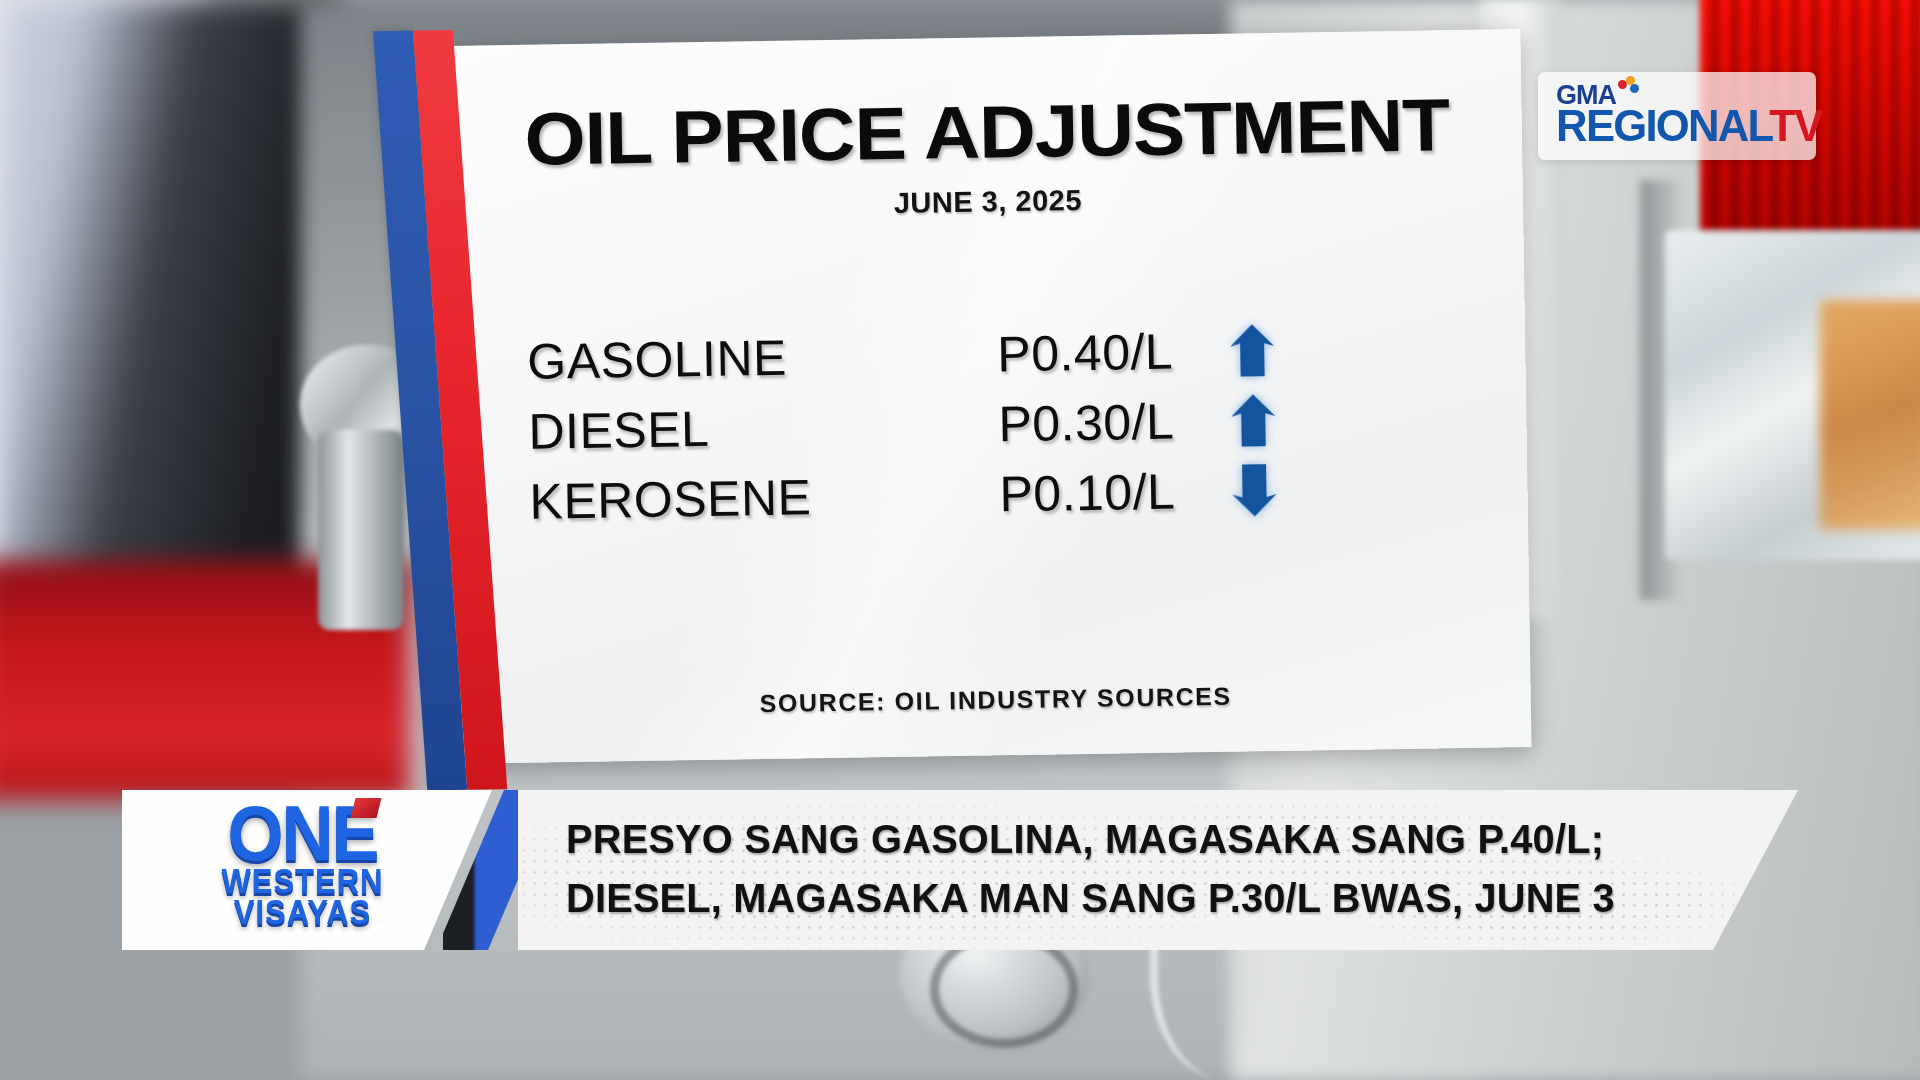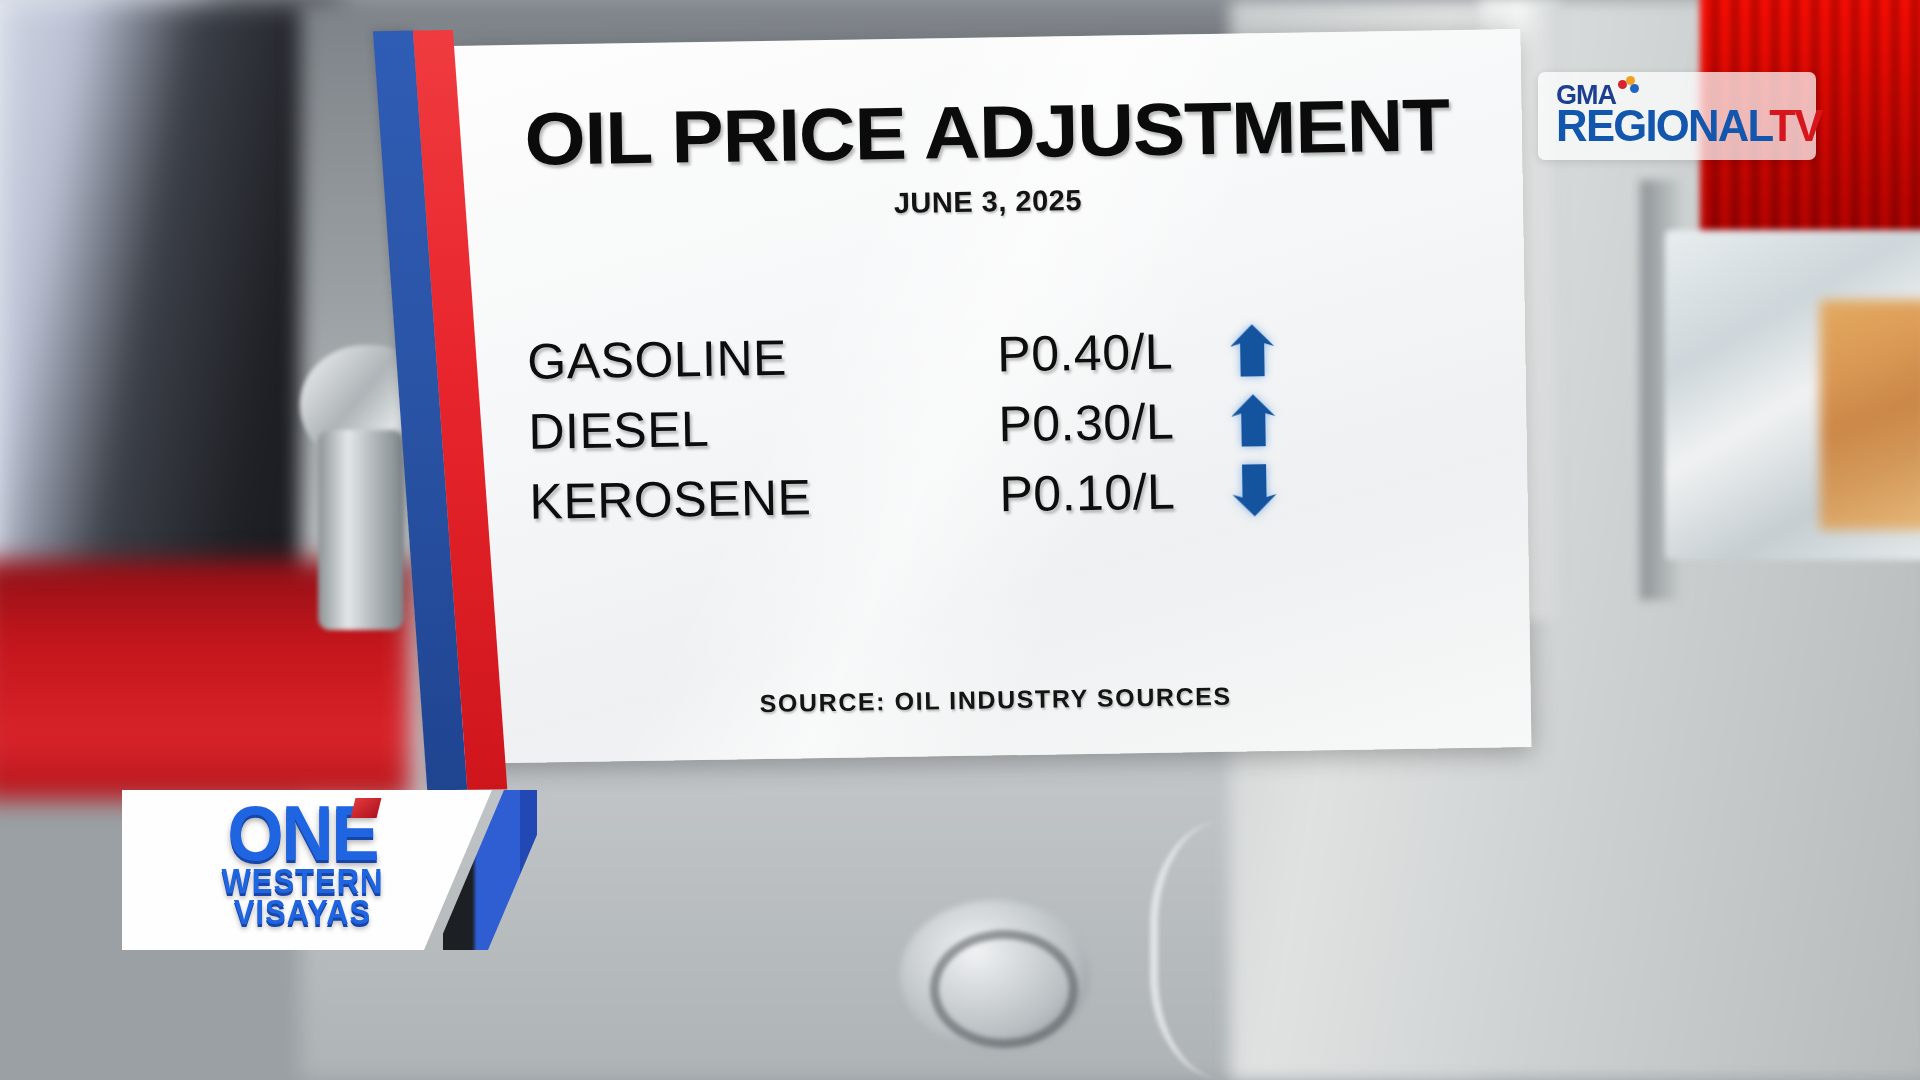--- a/index.html
+++ b/index.html
@@ -230,15 +230,22 @@
   <div class="lower">
     <div class="logo-plate">
       <div class="one-logo">
         <div class="one-word">ONE</div>
         <div class="one-flag"></div>
         <div class="one-sub">WESTERN</div>
         <div class="one-sub">VISAYAS</div>
       </div>
     </div>
     <div class="stripe"></div>
+    <div class="text-plate">
+      <div class="halftone"></div>
+      <div class="headline">
+        <div>PRESYO SANG GASOLINA, MAGASAKA SANG P.40/L;</div>
+        <div>DIESEL, MAGASAKA MAN SANG P.30/L BWAS, JUNE 3</div>
+      </div>
+    </div>
   </div>
 
 </div>
 
 </body></html>

